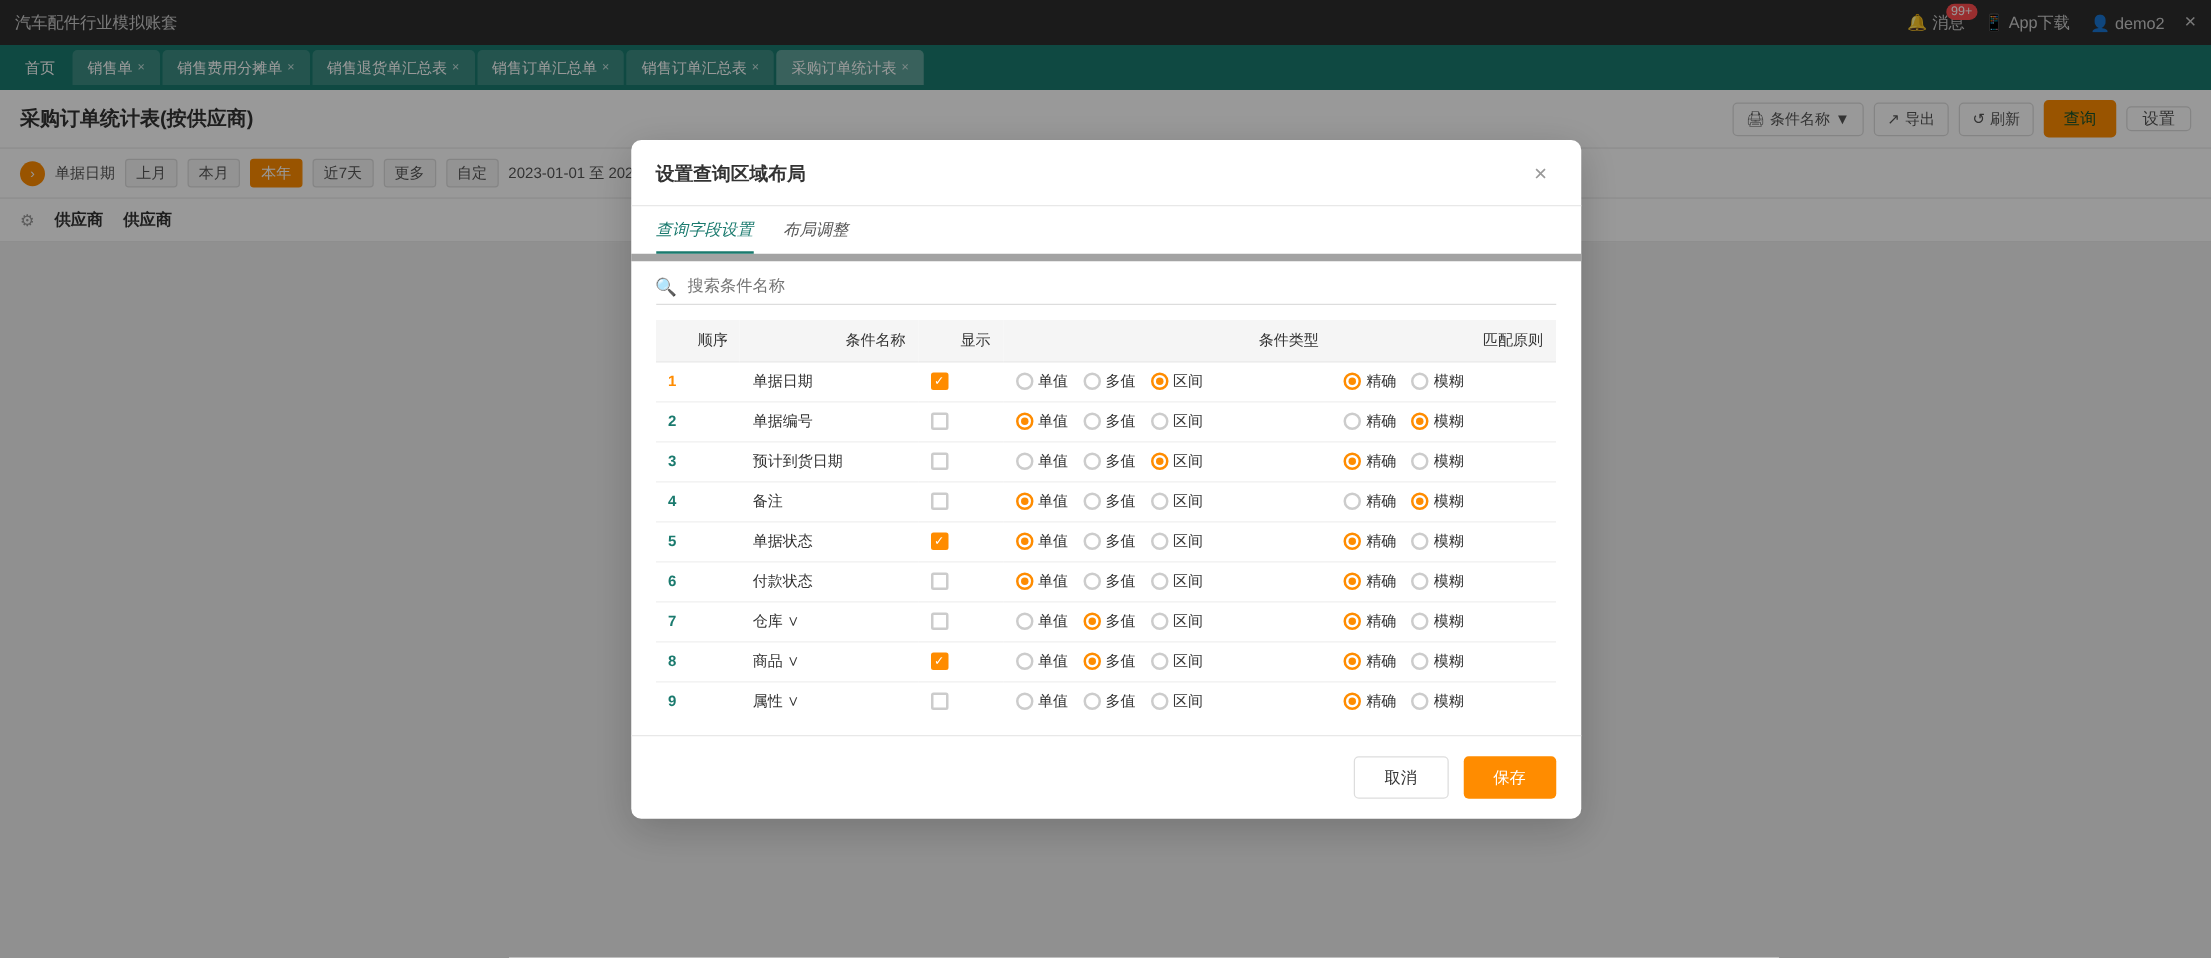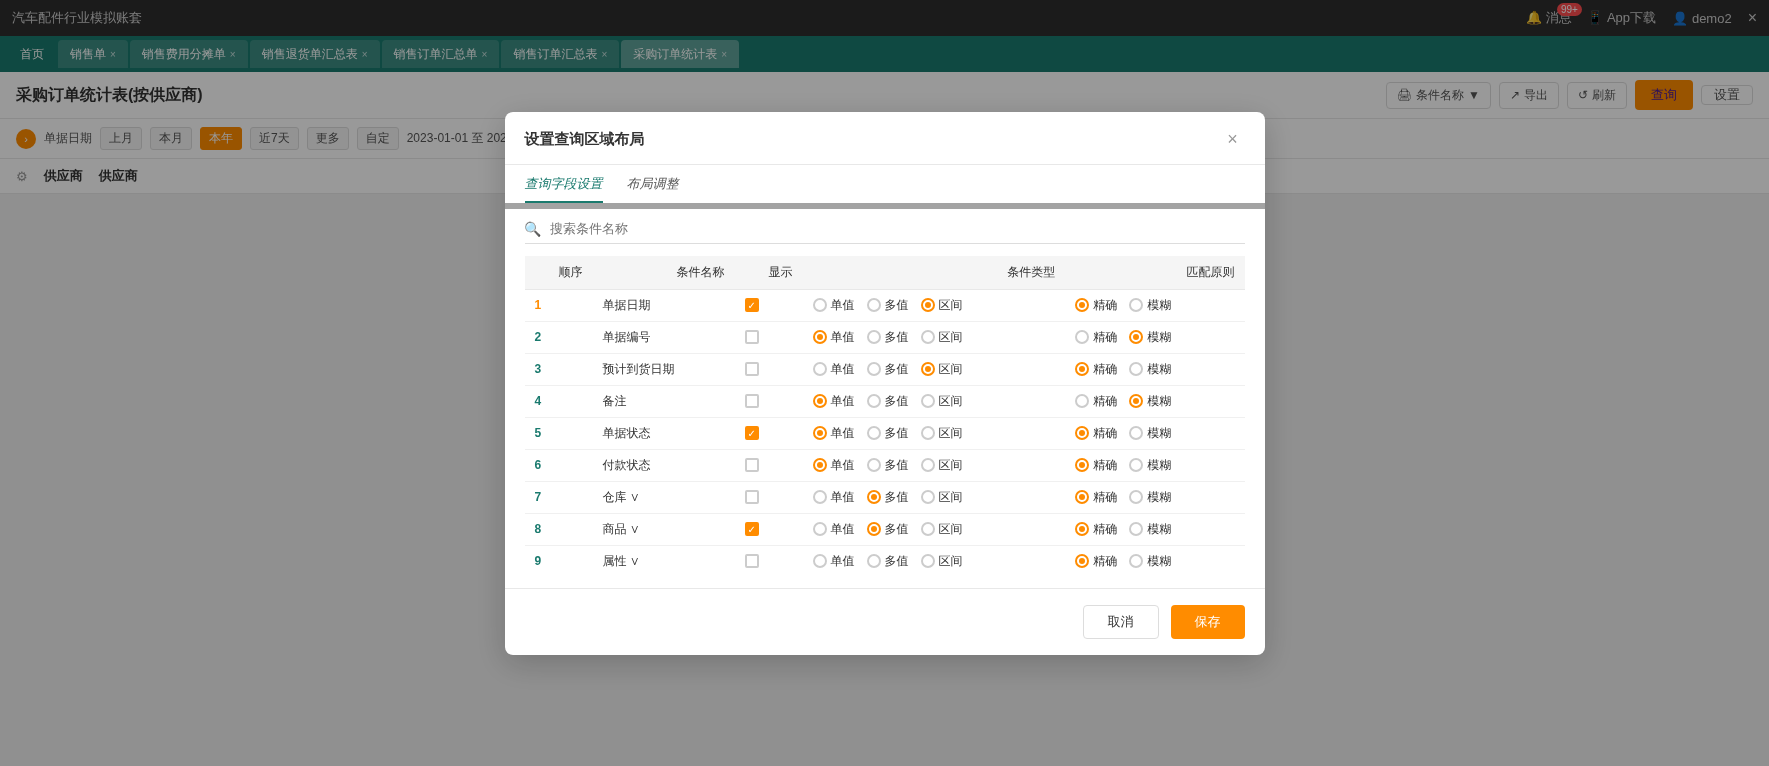--- a/index.html
+++ b/index.html
@@ -66,21 +66,21 @@
       justify-content: space-between;
     }
     .page-title { font-size: 16px; font-weight: bold; color: #333; }
     .header-actions { display: flex; align-items: center; gap: 8px; }
     .btn-print, .btn-export, .btn-refresh {
       display: flex; align-items: center; gap: 4px;
       padding: 4px 10px; border-radius: 4px; cursor: pointer; font-size: 12px;
       border: 1px solid #ddd; background: #fff; color: #555;
     }
     .btn-query {
-      background: #ff8c00; color: #4c1d95; border: none;
+      background: #ff8c00; color: #14532d; border: none;
       padding: 6px 16px; border-radius: 4px; cursor: pointer; font-size: 13px;
     }
     .btn-setting {
       background: #fff; color: #555; border: 1px solid #ddd;
       padding: 0 12px; border-radius: 4px; cursor: pointer; font-size: 13px;
     }
 
     
     .filter-bar {
       background: #fff;

